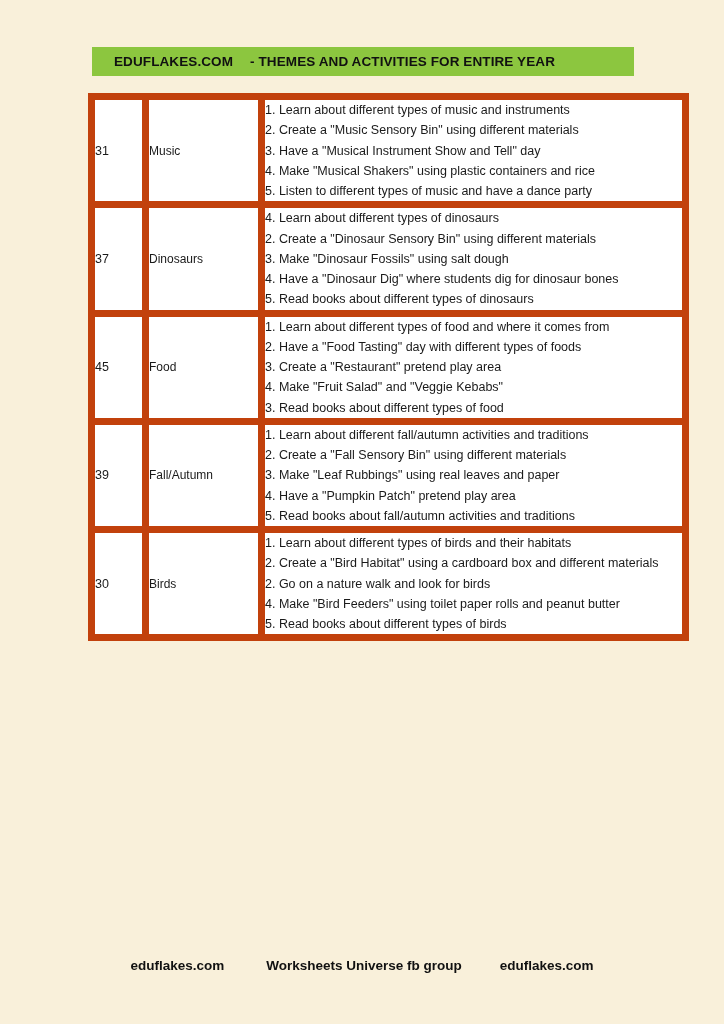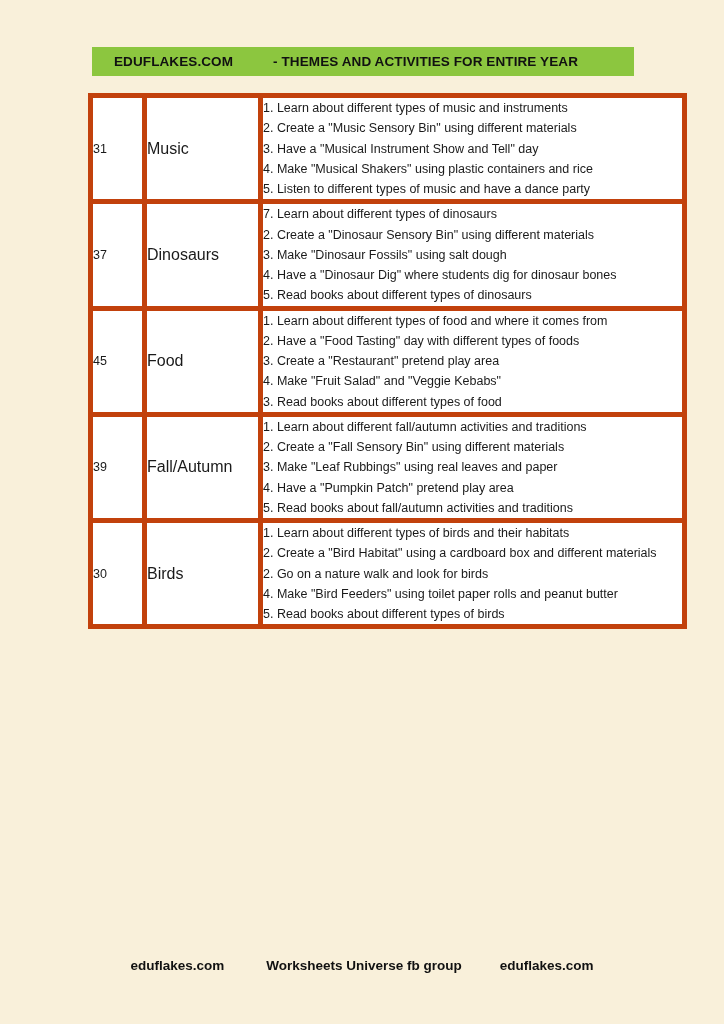--- a/index.html
+++ b/index.html
@@ -40,51 +40,51 @@
     color: #111111;
     letter-spacing: 0.1px;
     padding-left: 22px;
     white-space: nowrap;
   }
   .header-title-sub {
     font-size: 13.5px;
     font-weight: bold;
     color: #111111;
     letter-spacing: 0.1px;
-    padding-left: 40px;
+    padding-left: 17px;
     white-space: nowrap;
   }
 
   
   .themes-table {
     position: absolute;
     left: 88px;
     top: 93px;
     width: 594px;
     border-collapse: collapse;
     background: #ffffff;
     table-layout: fixed;
   }
   .themes-table td {
-    border: 5px solid #c2410c;
+    border: 7px solid #c2410c;
     background: #ffffff;
     vertical-align: middle;
     padding: 0;
   }
   .col-num   { width: 54px; }
   .col-theme { width: 116px; }
   .col-acts  { width: 424px; }
 
   .cell-num {
     font-size: 12.5px;
     color: #1a1a1a;
     padding: 4px 0 4px 14px;
   }
   .cell-theme {
-    font-size: 16px;
+    font-size: 12px;
     color: #1a1a1a;
     padding: 4px 0 4px 13px;
   }
   .cell-acts {
     font-size: 12.5px;
     color: #1a1a1a;
     padding: 11px 6px 11px 13px;
     line-height: 1.62;
     vertical-align: middle;
   }
@@ -139,21 +139,21 @@
           <span class="act-line">3. Have a "Musical Instrument Show and Tell" day</span>
           <span class="act-line">4. Make "Musical Shakers" using plastic containers and rice</span>
           <span class="act-line">5. Listen to different types of music and have a dance party</span>
         </td>
       </tr>
 
       <tr>
         <td class="cell-num">37</td>
         <td class="cell-theme">Dinosaurs</td>
         <td class="cell-acts">
-          <span class="act-line">7. Learn about different types of dinosaurs</span>
+          <span class="act-line">4. Learn about different types of dinosaurs</span>
           <span class="act-line">2. Create a "Dinosaur Sensory Bin" using different materials</span>
           <span class="act-line">3. Make "Dinosaur Fossils" using salt dough</span>
           <span class="act-line">4. Have a "Dinosaur Dig" where students dig for dinosaur bones</span>
           <span class="act-line">5. Read books about different types of dinosaurs</span>
         </td>
       </tr>
 
       <tr>
         <td class="cell-num">45</td>
         <td class="cell-theme">Food</td>

